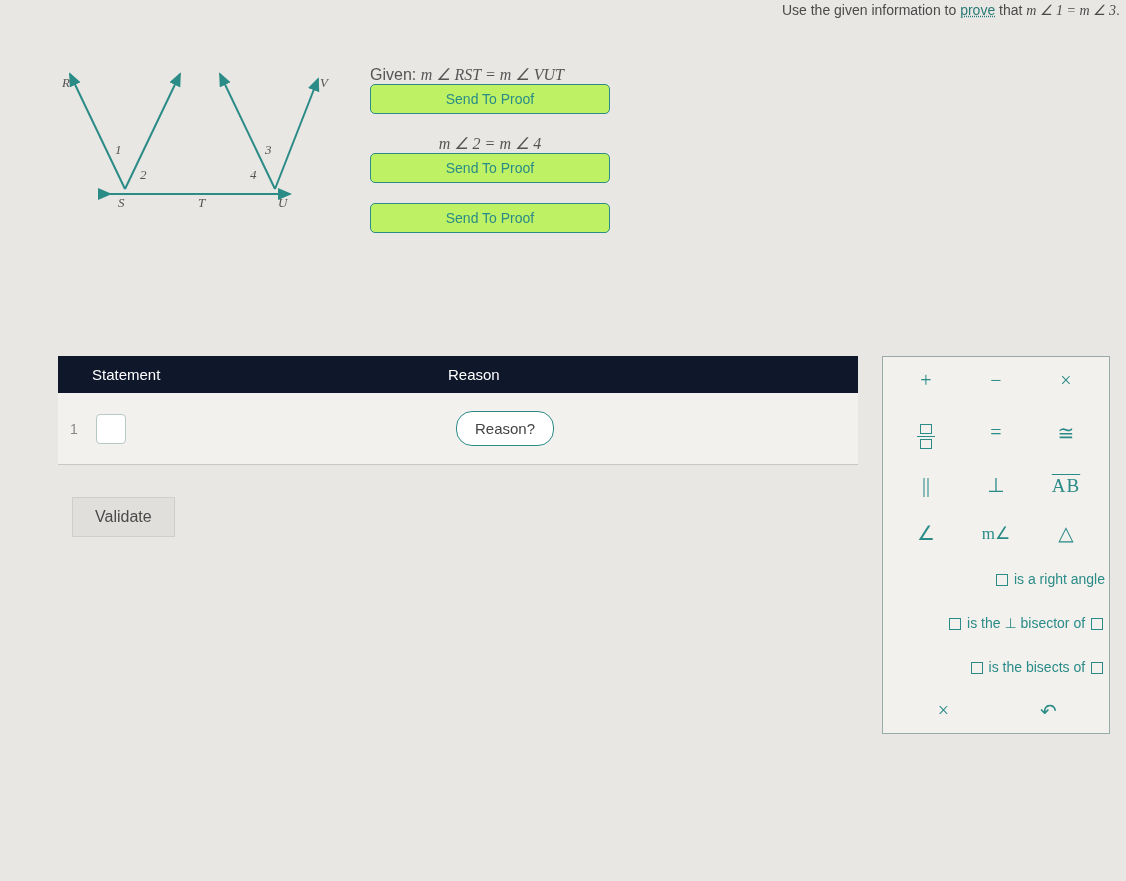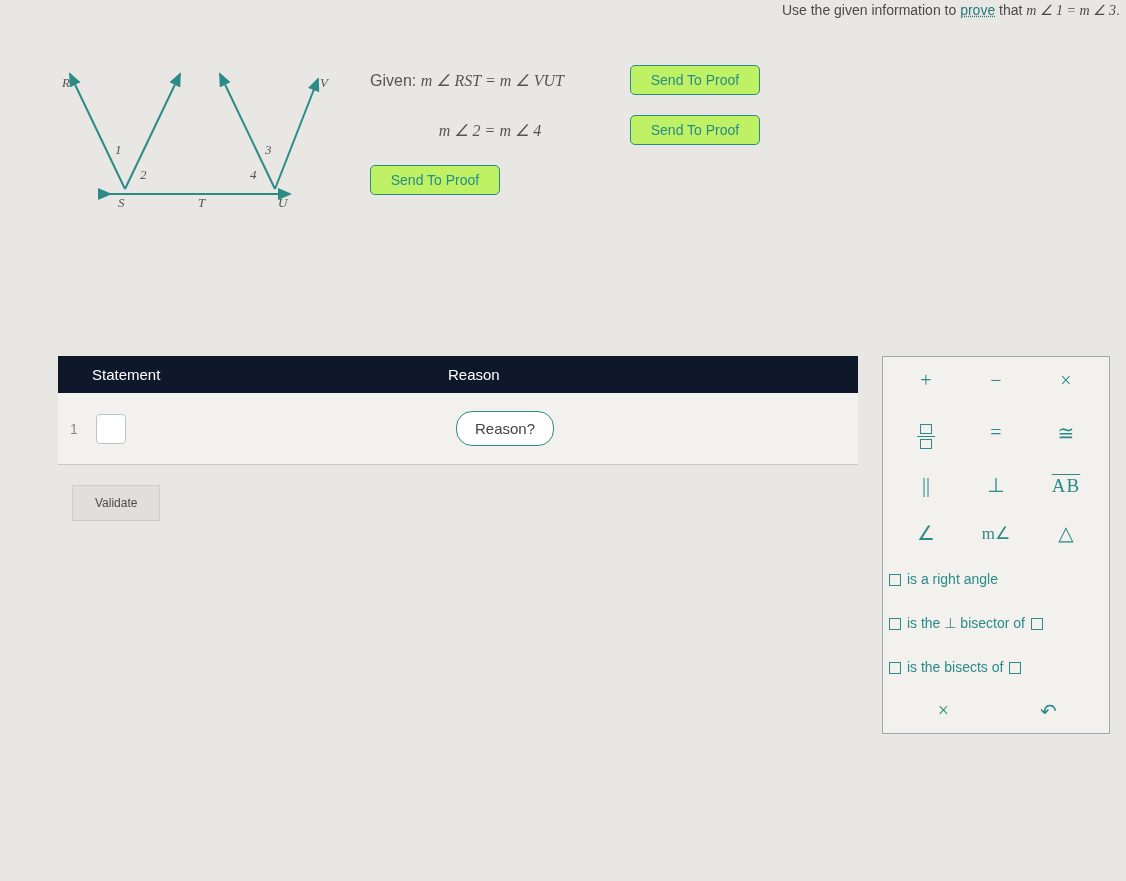--- a/index.html
+++ b/index.html
@@ -34,22 +34,21 @@
     height: 150px;
   }
   .givens-area {
     display: flex;
     flex-direction: column;
     gap: 20px;
     padding-top: 6px;
   }
   .given-row {
     display: flex;
-    align-items: center;
-    gap: 20px;
+    flex-direction: column;
   }
   .given-label {
     width: 240px;
     text-align: left;
     font-size: 16px;
     color: #555;
     font-family: 'Times New Roman', serif;
   }
   .given-label .lead { font-family: Arial, sans-serif; color:#555;}
   .send-btn {
@@ -110,26 +109,26 @@
     margin-left: 330px;
     border: 1px solid #2a8b87;
     background: #fff;
     color: #444;
     padding: 8px 18px;
     border-radius: 16px;
     font-size: 15px;
     cursor: pointer;
   }
   .validate-btn {
-    margin-top: 20px;
+    margin-top: 32px;
     margin-left: 14px;
     background: #e0dfdc;
     border: 1px solid #cfcecb;
     padding: 10px 22px;
-    font-size: 12px;
+    font-size: 16px;
     color: #4a4a4a;
     cursor: pointer;
   }
   .palette {
     position: absolute;
     top: 356px;
     left: 882px;
     width: 228px;
     border: 1px solid #9aa;
     background: #f2f1ee;
@@ -143,21 +142,21 @@
     color: #2a8b87;
     font-size: 20px;
   }
   .pal-cell {
     width: 60px;
     text-align: center;
     cursor: pointer;
     font-family: 'Times New Roman', serif;
   }
   .pal-text-row {
-    text-align: left;
+    text-align: right;
     padding: 14px 4px;
     color: #2a8b87;
     font-size: 14px;
     cursor: pointer;
   }
   .pal-text-row .ph {
     display: inline-block;
     width: 12px;
     height: 12px;
     border: 1px solid #2a8b87;

